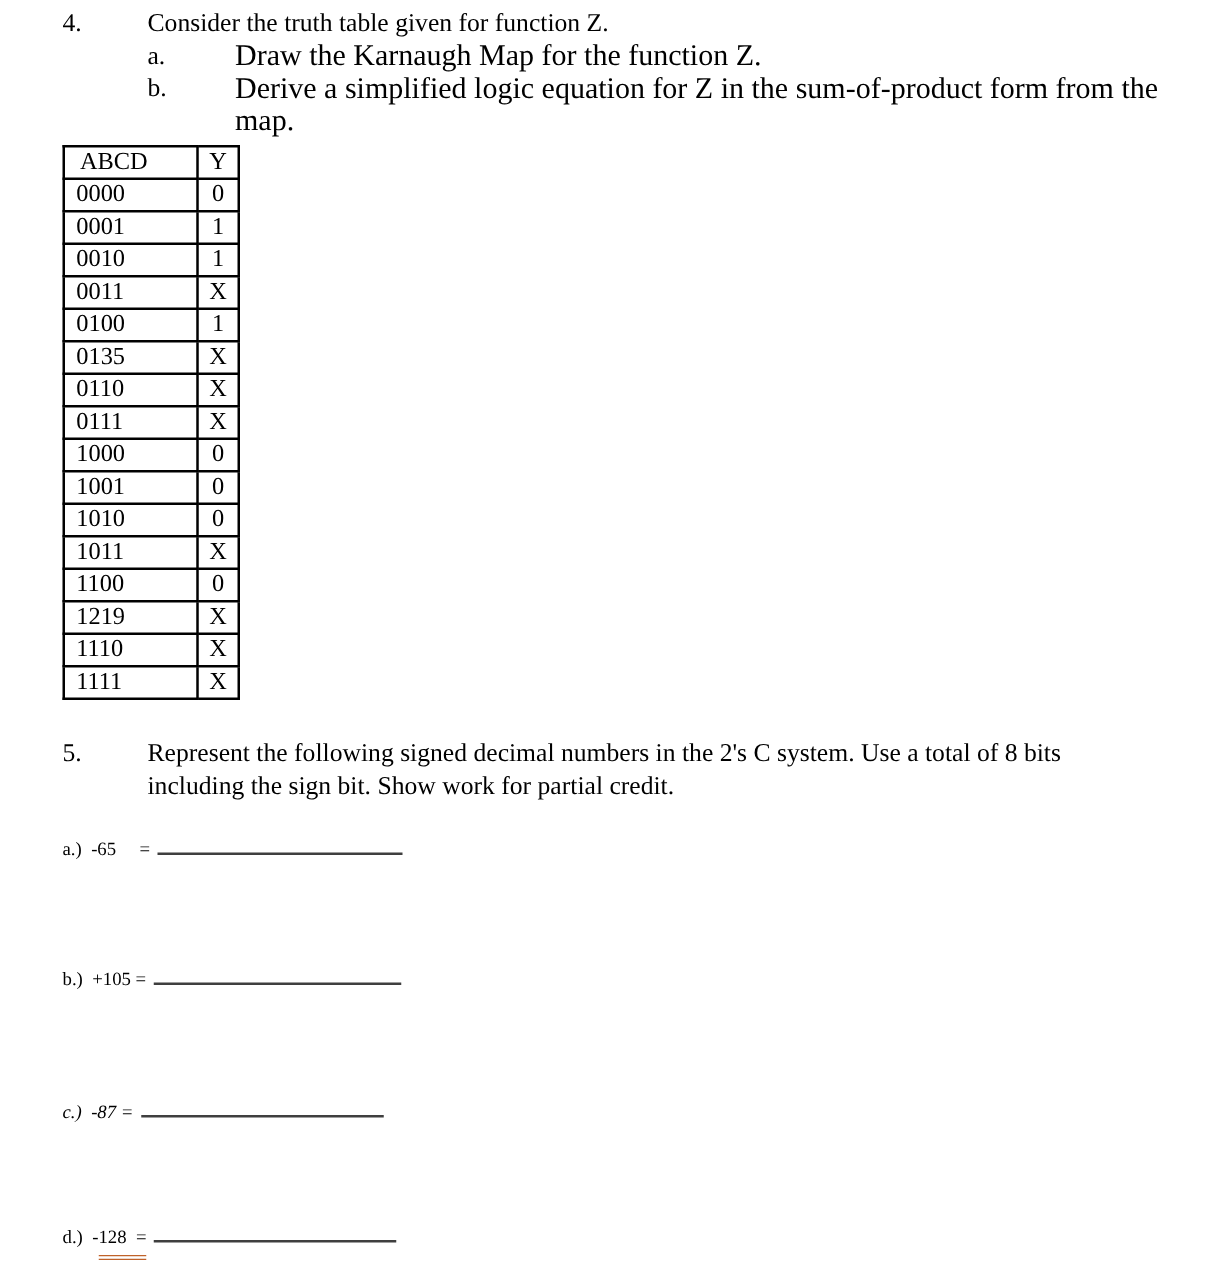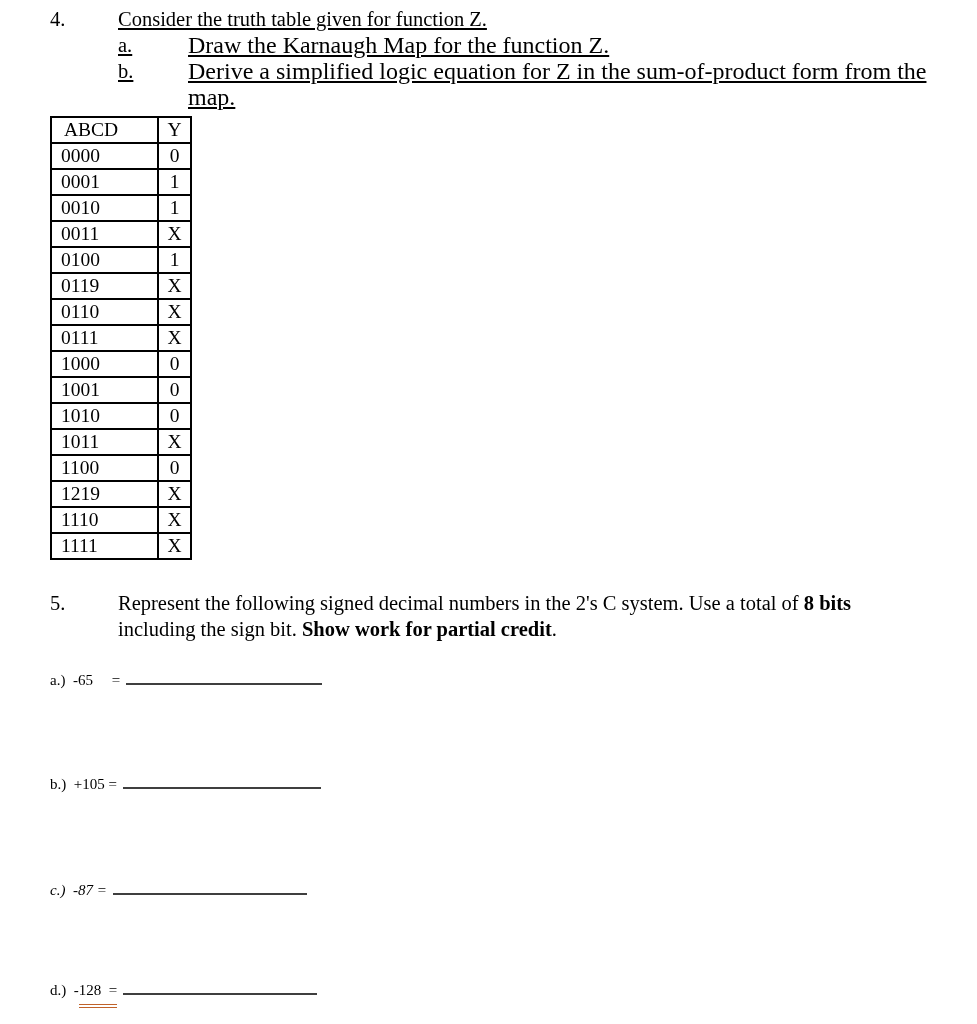--- a/index.html
+++ b/index.html
@@ -28,42 +28,42 @@
     flex: 0 0 68px;
     font-size: 20.5px;
     line-height: 26px;
   }
   .q-body {
     font-size: 20.5px;
     line-height: 26px;
   }
 
   #question-4 { left: 50px; top: 6px; width: 900px; }
-  #question-4 .q-body { width: 830px; text-decoration: underline; }
+  #question-4 .q-body { width: 830px; }
 
   .subitem {
     display: flex;
     align-items: flex-start;
     margin-top: 0px;
   }
   .sub-letter {
     width: 70px;
     flex: 0 0 70px;
     font-size: 20.5px;
     line-height: 26px;
   }
   .sub-text {
     font-size: 24px;
     line-height: 26px;
   }
 
   #question-5 { left: 50px; top: 590px; width: 910px; }
   #question-5 .q-number { width: 68px; flex: 0 0 68px; }
   #question-5 .q-body { width: 800px; }
-  .bold { font-weight: bold; }
+  .bold { font-weight: normal; }
 
   
   #truth-table {
     position: absolute;
     left: 50px;
     top: 116px;
     border-collapse: collapse;
     font-size: 19.5px;
   }
   #truth-table td, #truth-table th {
@@ -168,21 +168,21 @@
     </tr>
     <tr>
       <td class="col-abcd">0011</td>
       <td class="col-y">X</td>
     </tr>
     <tr>
       <td class="col-abcd">0100</td>
       <td class="col-y">1</td>
     </tr>
     <tr>
-      <td class="col-abcd">0119</td>
+      <td class="col-abcd">0135</td>
       <td class="col-y">X</td>
     </tr>
     <tr>
       <td class="col-abcd">0110</td>
       <td class="col-y">X</td>
     </tr>
     <tr>
       <td class="col-abcd">0111</td>
       <td class="col-y">X</td>
     </tr>

